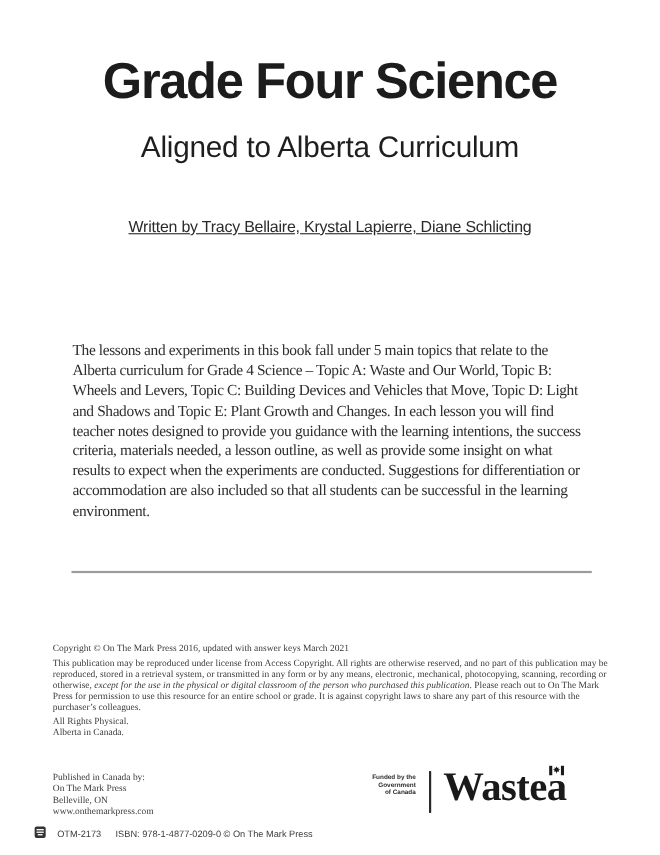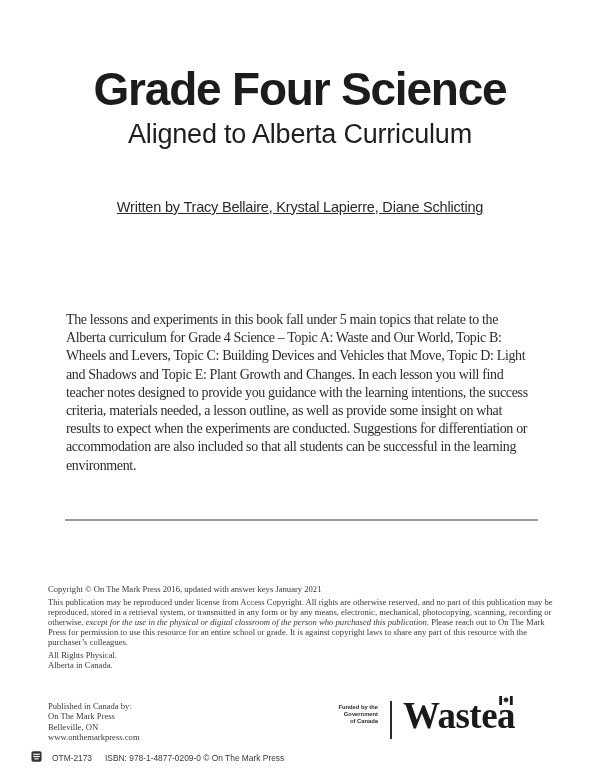--- a/index.html
+++ b/index.html
@@ -5,21 +5,21 @@
   html,body{margin:0;padding:0;background:#ffffff;}
   .page{
     position:relative;
     width:600px;height:777px;
     background:#ffffff;
     overflow:hidden;
     font-family:"Liberation Sans",sans-serif;
     color:#1f1f1f;
   }
   .title{
-    position:absolute;top:66px;left:0;width:600px;
+    position:absolute;top:50px;left:0;width:600px;
     text-align:center;
     font-family:"Liberation Sans",sans-serif;
     font-weight:bold;font-size:46px;line-height:1;
     letter-spacing:-1.2px;color:#1c1c1c;
   }
   .subtitle{
     position:absolute;top:120px;left:0;width:600px;
     text-align:center;
     font-size:27px;line-height:1.1;color:#1e1e1e;
     letter-spacing:-0.2px;
@@ -99,21 +99,21 @@
 
   <div class="authors">
     <div>Written by Tracy Bellaire, Krystal Lapierre, Diane Schlicting</div>
   </div>
 
   <p class="description">The lessons and experiments in this book fall under 5 main topics that relate to the Alberta curriculum for Grade 4 Science – Topic A: Waste and Our World, Topic B: Wheels and Levers, Topic C: Building Devices and Vehicles that Move, Topic D: Light and Shadows and Topic E: Plant Growth and Changes. In each lesson you will find teacher notes designed to provide you guidance with the learning intentions, the success criteria, materials needed, a lesson outline, as well as provide some insight on what results to expect when the experiments are conducted. Suggestions for differentiation or accommodation are also included so that all students can be successful in the learning environment.</p>
 
   <hr class="rule">
 
   <div class="legal">
-    <p>Copyright © On The Mark Press 2016, updated with answer keys January 2021</p>
+    <p>Copyright © On The Mark Press 2016, updated with answer keys March 2021</p>
     <p><span>This publication may be reproduced under license from Access Copyright. All rights are otherwise reserved, and no part of this publication may be reproduced, stored in a retrieval system, or transmitted in any form or by any means, electronic, mechanical, photocopying, scanning, recording or otherwise, </span><span class="italic">except for the use in the physical or digital classroom of the person who purchased this publication</span><span>. Please reach out to On The Mark Press for permission to use this resource for an entire school or grade. It is against copyright laws to share any part of this resource with the purchaser’s colleagues.</span></p>
     <p class="nogap">All Rights Physical.</p>
     <p class="nogap">Alberta in Canada.</p>
   </div>
 
   <div class="publisher">
     <div>Published in Canada by:</div>
     <div>On The Mark Press</div>
     <div>Belleville, ON</div>
     <div>www.onthemarkpress.com</div>

